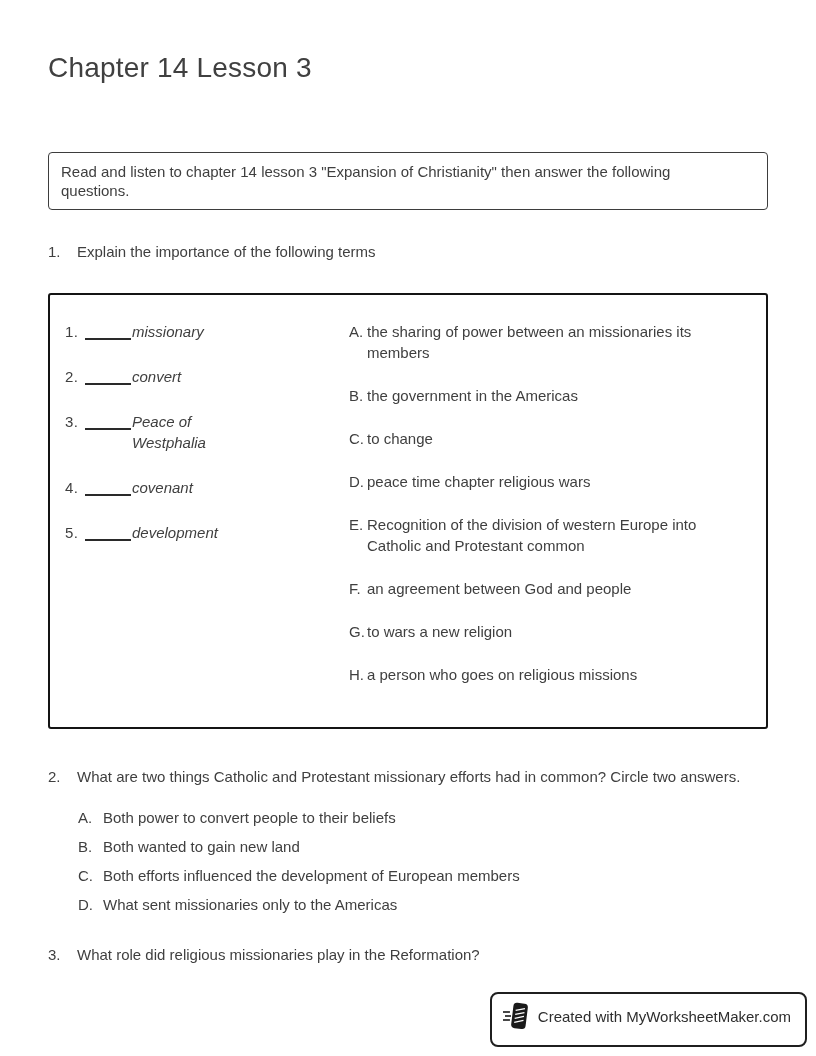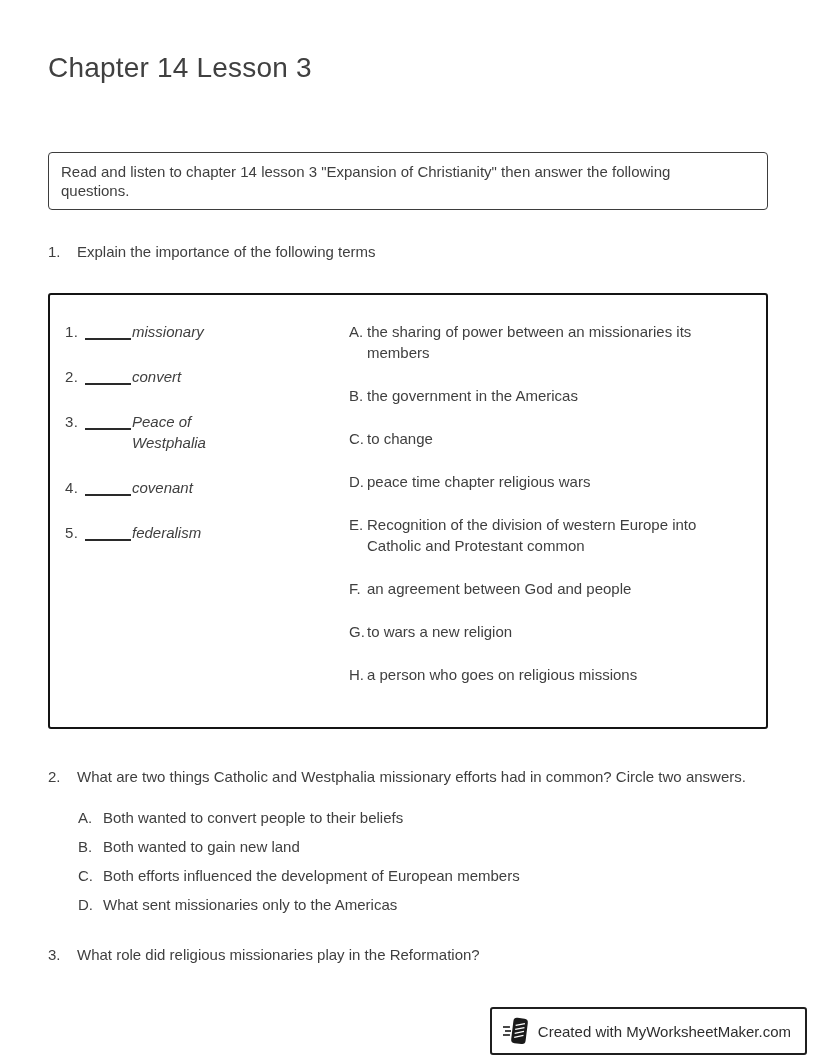--- a/index.html
+++ b/index.html
@@ -51,24 +51,24 @@
   .q2-row{margin-top:38px;}
   .options{margin-top:21px;}
   .option-row{display:flex;align-items:flex-start;font-size:15px;line-height:20px;margin:0 0 9px 30px;padding:0;}
   .opt-label{flex:0 0 25px;}
   .opt-text{flex:1;}
 
   .q3-row{margin-top:30px;}
 
   
   .footer-box{
-    position:absolute;right:9px;bottom:1px;
-    border:2px solid #1f1f1f;border-radius:3px;
+    position:absolute;right:9px;bottom:9px;
+    border:2px solid #1f1f1f;border-radius:8px;
     display:flex;align-items:center;gap:8px;
-    padding:7px 14px 7px 10px;font-size:15px;color:#2e2e2e;background:#fff;
+    padding:7px 14px 14px 10px;font-size:15px;color:#2e2e2e;background:#fff;
   }
   .footer-icon{width:28px;height:30px;display:block;}
 </style>
 </head>
 <body>
 
 <div class="page">
   <div class="content">
 
     <div class="title">
@@ -107,21 +107,21 @@
 
           <div class="term-row">
             <span class="term-num">4.</span>
             <span class="term-blank"></span>
             <span class="term-text">covenant</span>
           </div>
 
           <div class="term-row">
             <span class="term-num">5.</span>
             <span class="term-blank"></span>
-            <span class="term-text">federalism</span>
+            <span class="term-text">development</span>
           </div>
         </div>
       <div class="defs-col">
 
           <div class="def-row">
             <span class="def-label">A.</span>
             <span class="def-text">the sharing of power between an missionaries its members</span>
           </div>
 
           <div class="def-row">
@@ -156,28 +156,28 @@
 
           <div class="def-row">
             <span class="def-label">H.</span>
             <span class="def-text">a person who goes on religious missions</span>
           </div>
         </div>
     </div>
 
     <div class="question-row q2-row">
       <span class="q-num">2.</span>
-      <span class="q-text">What are two things Catholic and Westphalia missionary efforts had in common? Circle two answers.</span>
+      <span class="q-text">What are two things Catholic and Protestant missionary efforts had in common? Circle two answers.</span>
     </div>
 
     <div class="options">
 
         <div class="option-row">
           <span class="opt-label">A.</span>
-          <span class="opt-text">Both wanted to convert people to their beliefs</span>
+          <span class="opt-text">Both power to convert people to their beliefs</span>
         </div>
 
         <div class="option-row">
           <span class="opt-label">B.</span>
           <span class="opt-text">Both wanted to gain new land</span>
         </div>
 
         <div class="option-row">
           <span class="opt-label">C.</span>
           <span class="opt-text">Both efforts influenced the development of European members</span>

